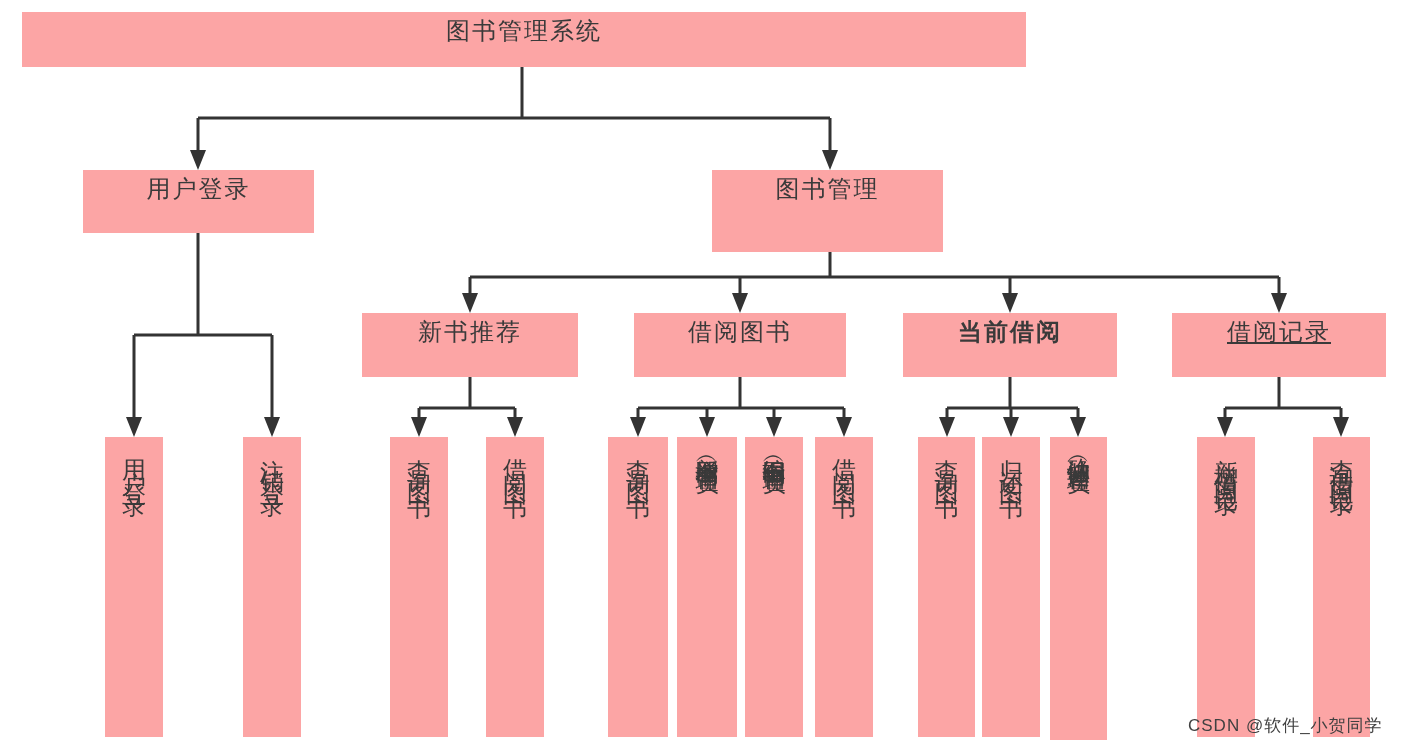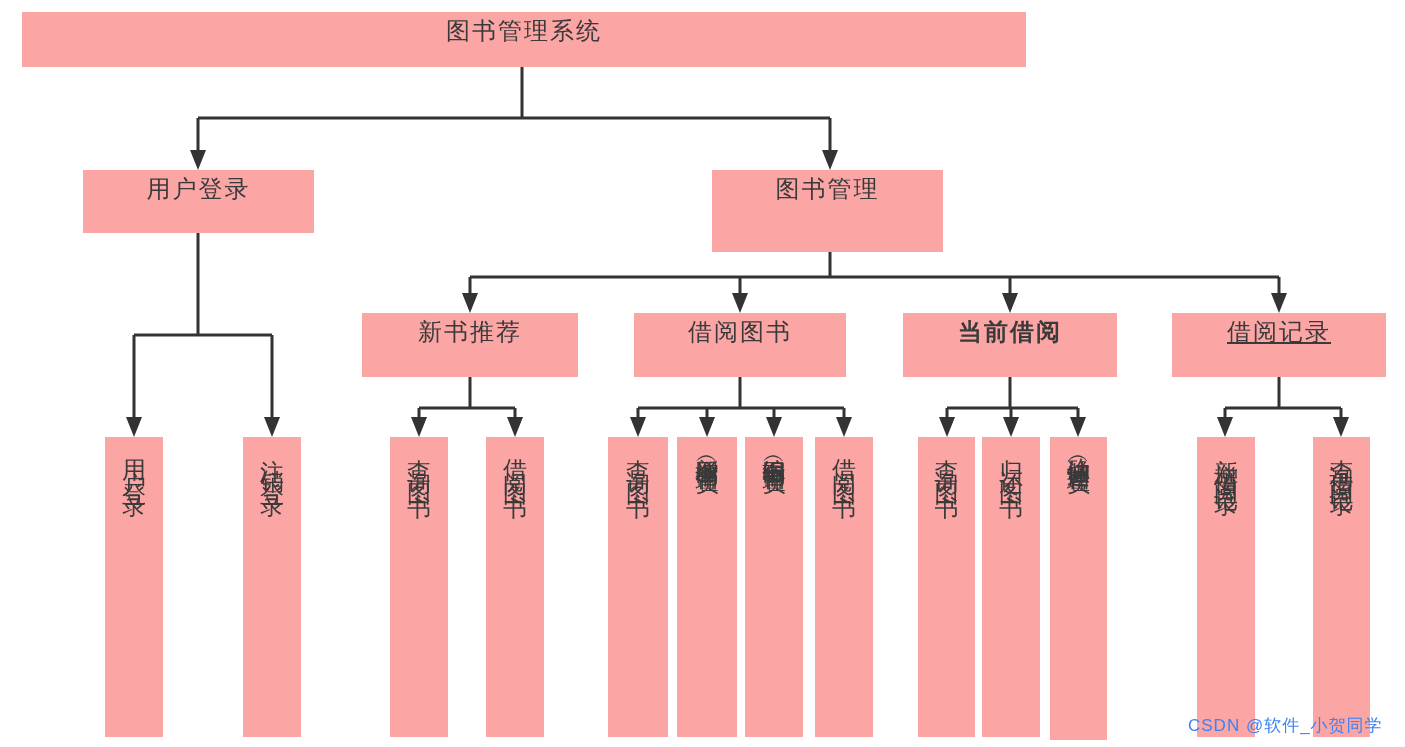--- a/index.html
+++ b/index.html
@@ -44,21 +44,21 @@
     white-space: nowrap;
   }
   .v4 span { letter-spacing: 12px; }
   .v6 span { letter-spacing: 7px; }
   .v9 span { letter-spacing: 2px; font-size: 23px; }
   .watermark {
     position: absolute;
     left: 1188px;
     top: 714px;
     font-size: 17px;
-    color: #3b82f6;
+    color: #404040;
     letter-spacing: 1px;
     white-space: nowrap;
   }
 </style>
 </head>
 <body>
 
 <div id="stage">
 
   <svg id="wires" viewBox="0 0 1405 747" xmlns="http://www.w3.org/2000/svg">

